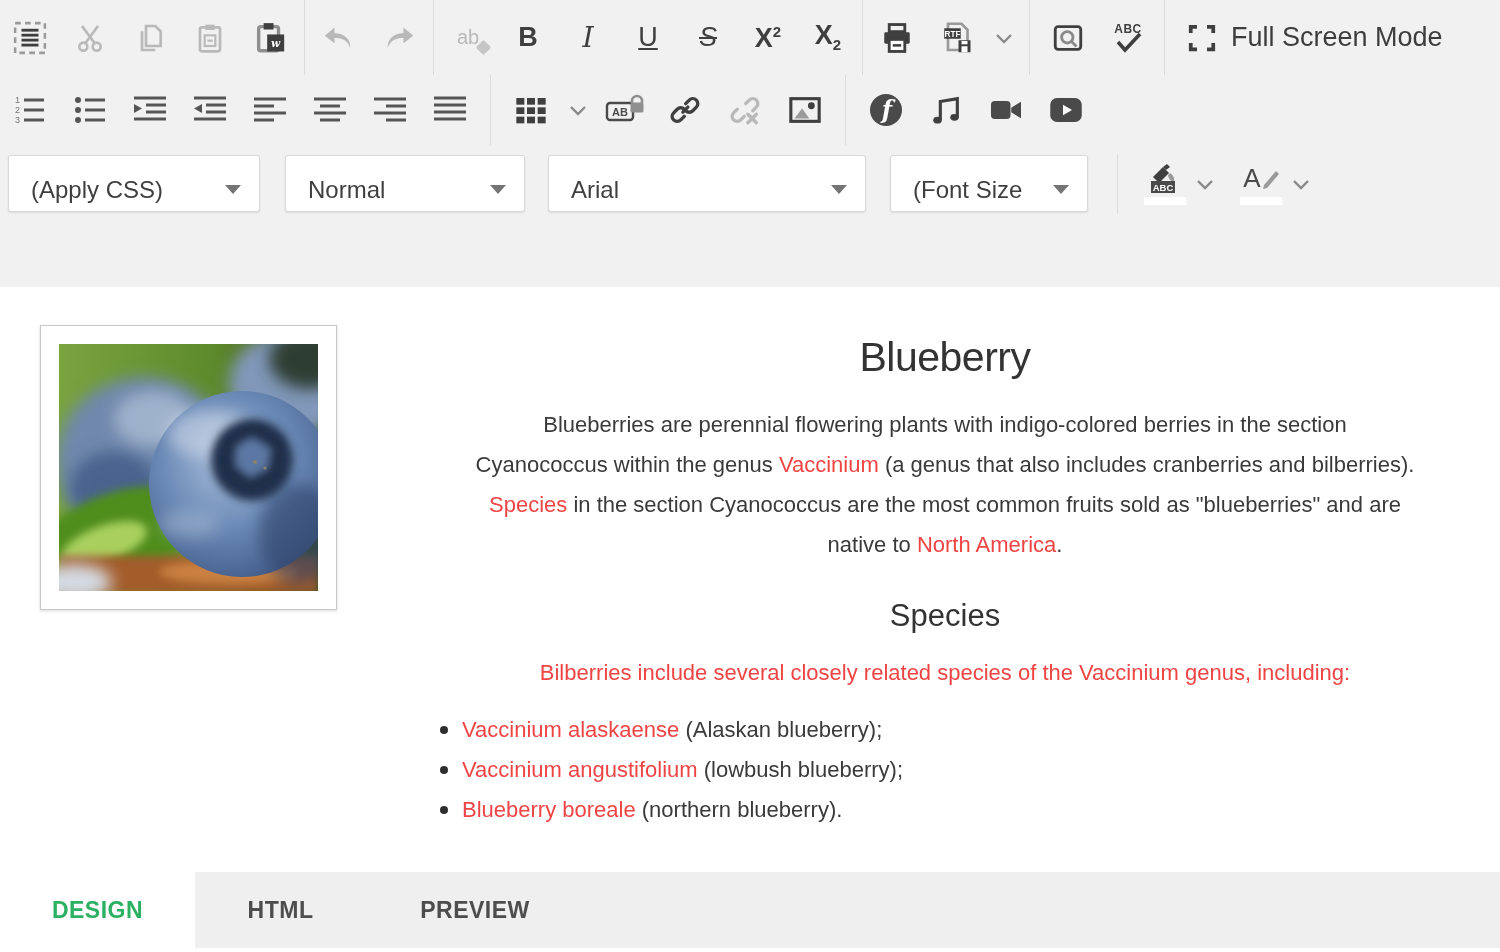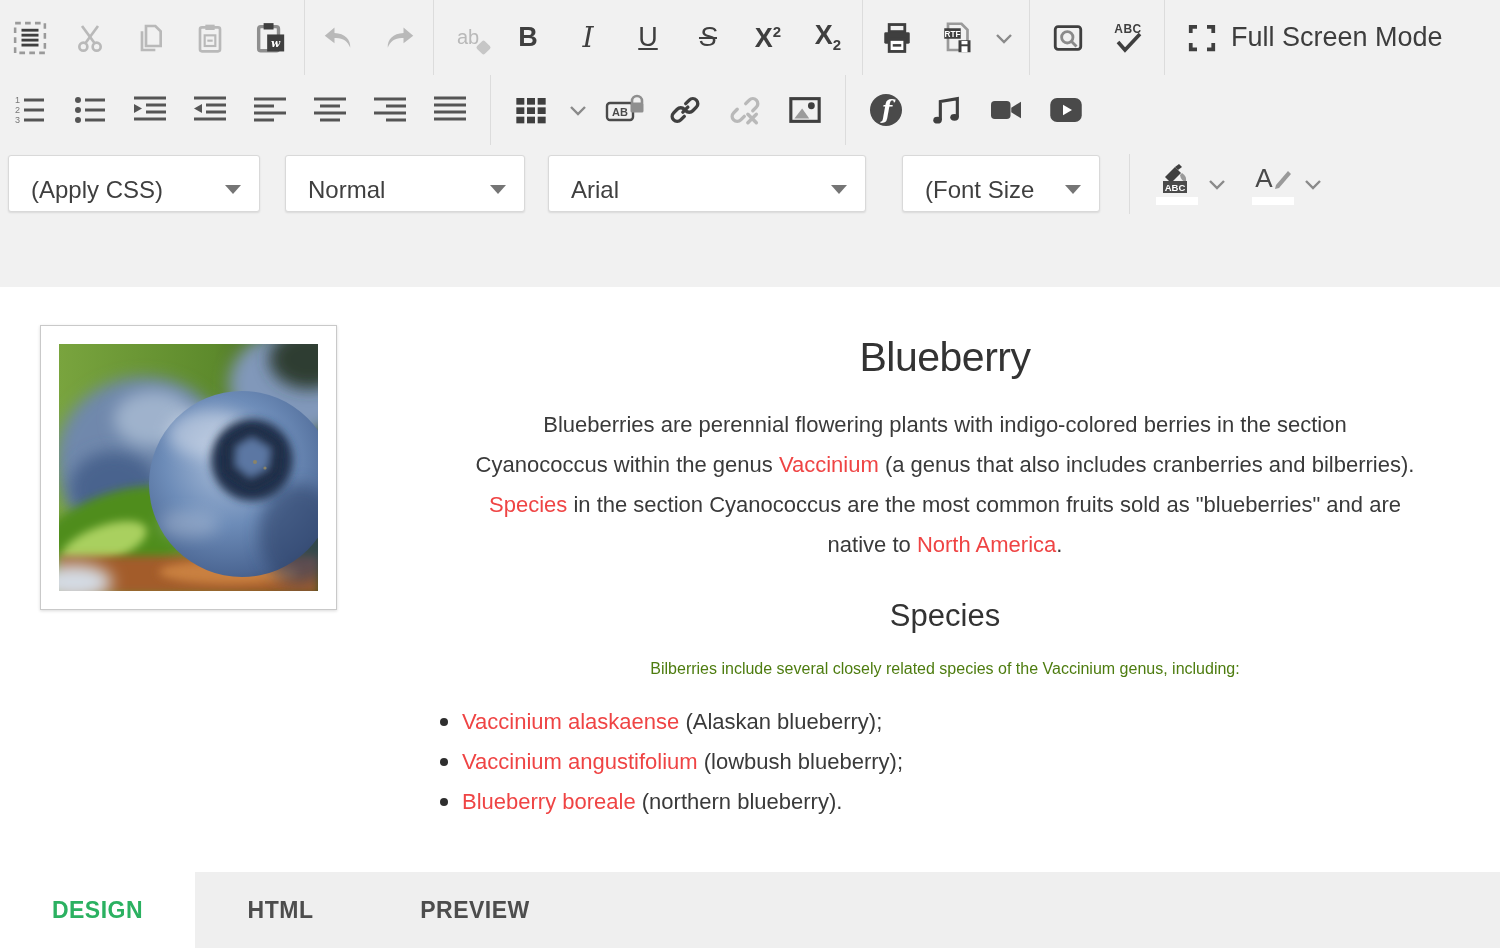--- a/index.html
+++ b/index.html
@@ -51,21 +51,21 @@
   
   .content { position:absolute; top:287px; left:0; width:1500px; height:585px; background:#fff; overflow:hidden;text-align:center; }
   .img-frame { position:absolute; left:40px; top:38px; width:297px; height:285px; background:#fff;
                border:1px solid #c9c9c9; box-shadow:0 1px 3px rgba(0,0,0,.15); padding:18px; cursor:pointer; }
   .doc { position:absolute; left:390px; top:0; width:1110px; }
   .doc-title { margin-top:47px; font-size:41px; font-weight:400; color:#333; letter-spacing:-0.5px; }
   .para { margin-top:24px; font-size:22px; color:#3a3a3a; line-height:40px; }
   .line { white-space:nowrap; }
   a.lnk { color:#ef4444; text-decoration:none; cursor:pointer; }
   .h2 { margin-top:33px; font-size:31px; font-weight:400; color:#333; }
-  .p2 { margin-top:26px; font-size:16px; color:#4d7c0f; }
+  .p2 { margin-top:26px; font-size:22px; color:#ef4444; }
   .blist { margin-top:24px; }
   .bitem { display:flex; align-items:baseline; font-size:22px; color:#3a3a3a; line-height:40px; padding-left:50px; }
   .bullet { width:8px; height:8px; border-radius:50%; background:#2e2e2e; margin-right:14px;
             flex:0 0 auto; align-self:center; }
 
   
   .tabbar { position:absolute; top:872px; left:0; width:1500px; height:80px; background:#fff; }
   .tab-gray { position:absolute; left:195px; top:0; width:1305px; height:76px; background:#efefef; }
   .tab { position:absolute; top:0; height:76px; display:flex; align-items:center; justify-content:center;
          font-size:23px; font-weight:700; letter-spacing:.5px; cursor:pointer; }
@@ -382,21 +382,21 @@
         <span class="caret"></span>
       </div>
       <div class="dd" style="width:240px; margin-left:25px;gap:22px;">
         <span class="val">Normal</span>
         <span class="caret"></span>
       </div>
       <div class="dd" style="width:318px; margin-left:23px;">
         <span class="val">Arial</span>
         <span class="caret"></span>
       </div>
-      <div class="dd" style="width:198px; margin-left:36px;justify-content:center;">
+      <div class="dd" style="width:198px; margin-left:24px;justify-content:center;">
         <span class="val">(Font Size</span>
         <span class="caret"></span>
       </div>
       <div class="vsep" style="margin:0 0 0 29px; height:60px; align-self:center;"></div>
       <div class="colorbtn">
         <svg class="icon" width="40" height="32" viewBox="0 0 40 32">
           <path d="M8 14 L18 4 L24 10 L14 20 Z" fill="#3f3f3f"></path>
           <path d="M18 4 l4 -3 3 3 -4 3 Z" fill="#3f3f3f"></path>
           <path d="M25 10 q5 3 4 9 q-5 -1 -6 -7 Z" fill="#9a9a9a"></path>
           <rect x="6" y="18" width="24" height="12" fill="#4a4a4a"></rect>

